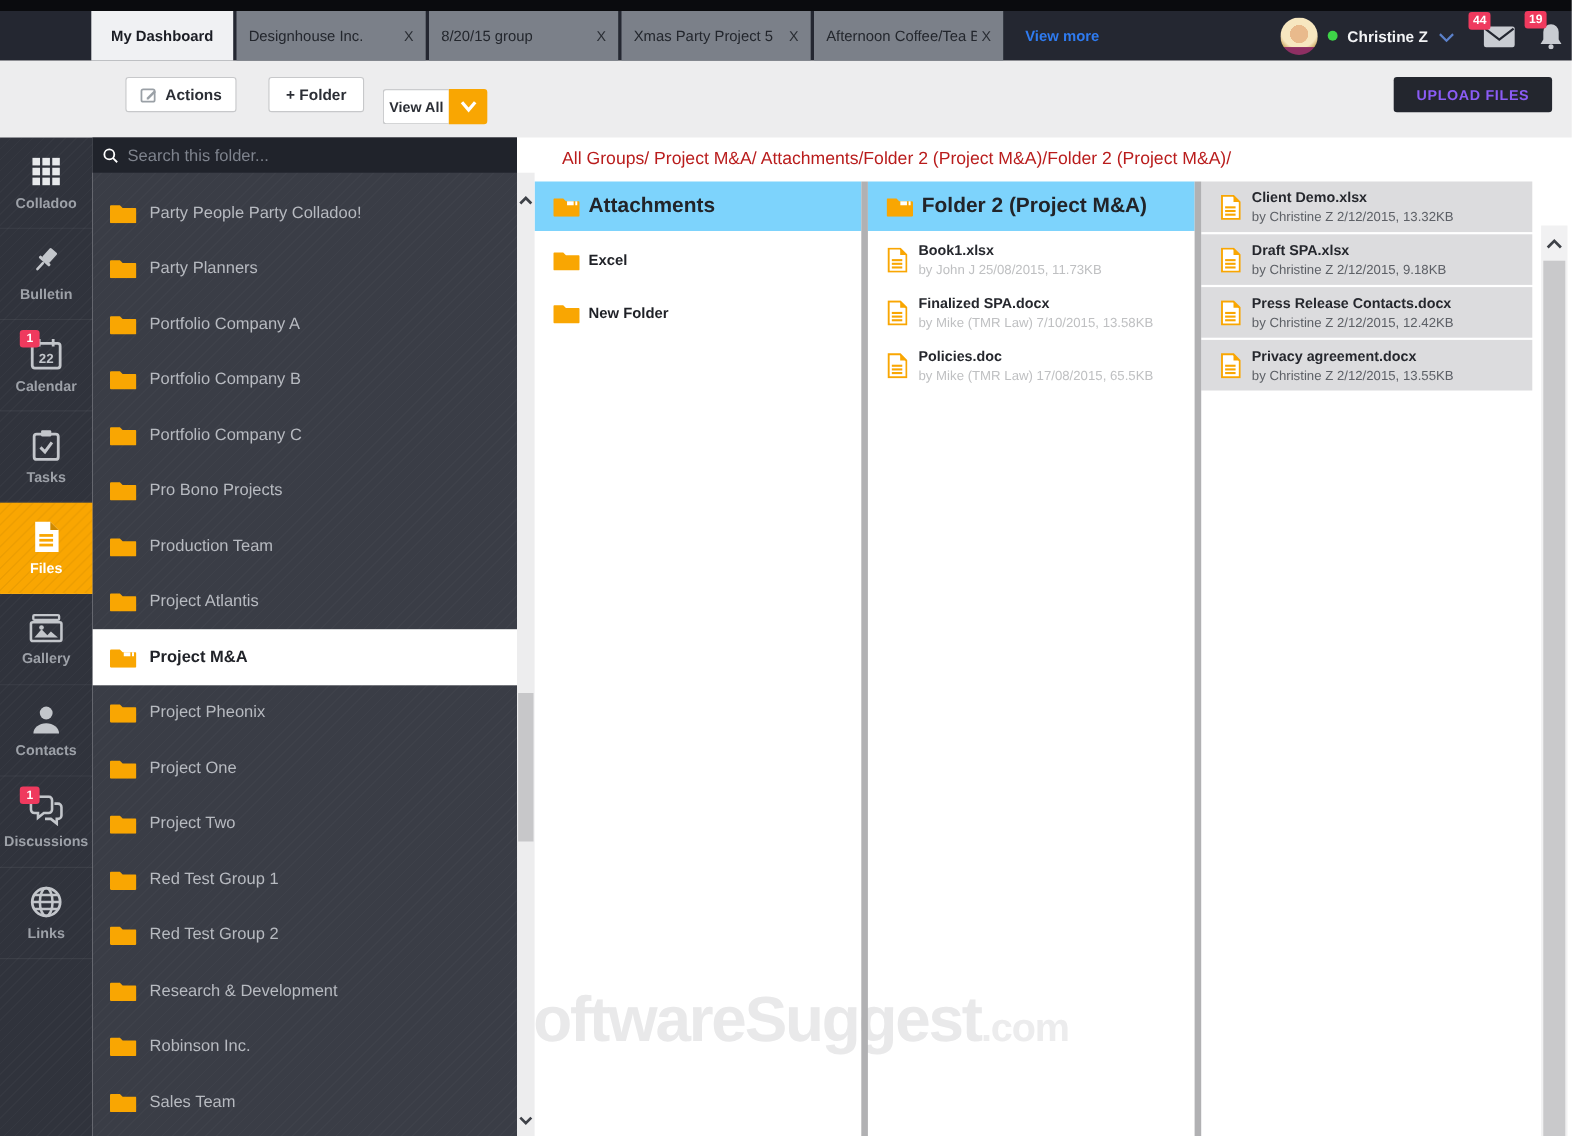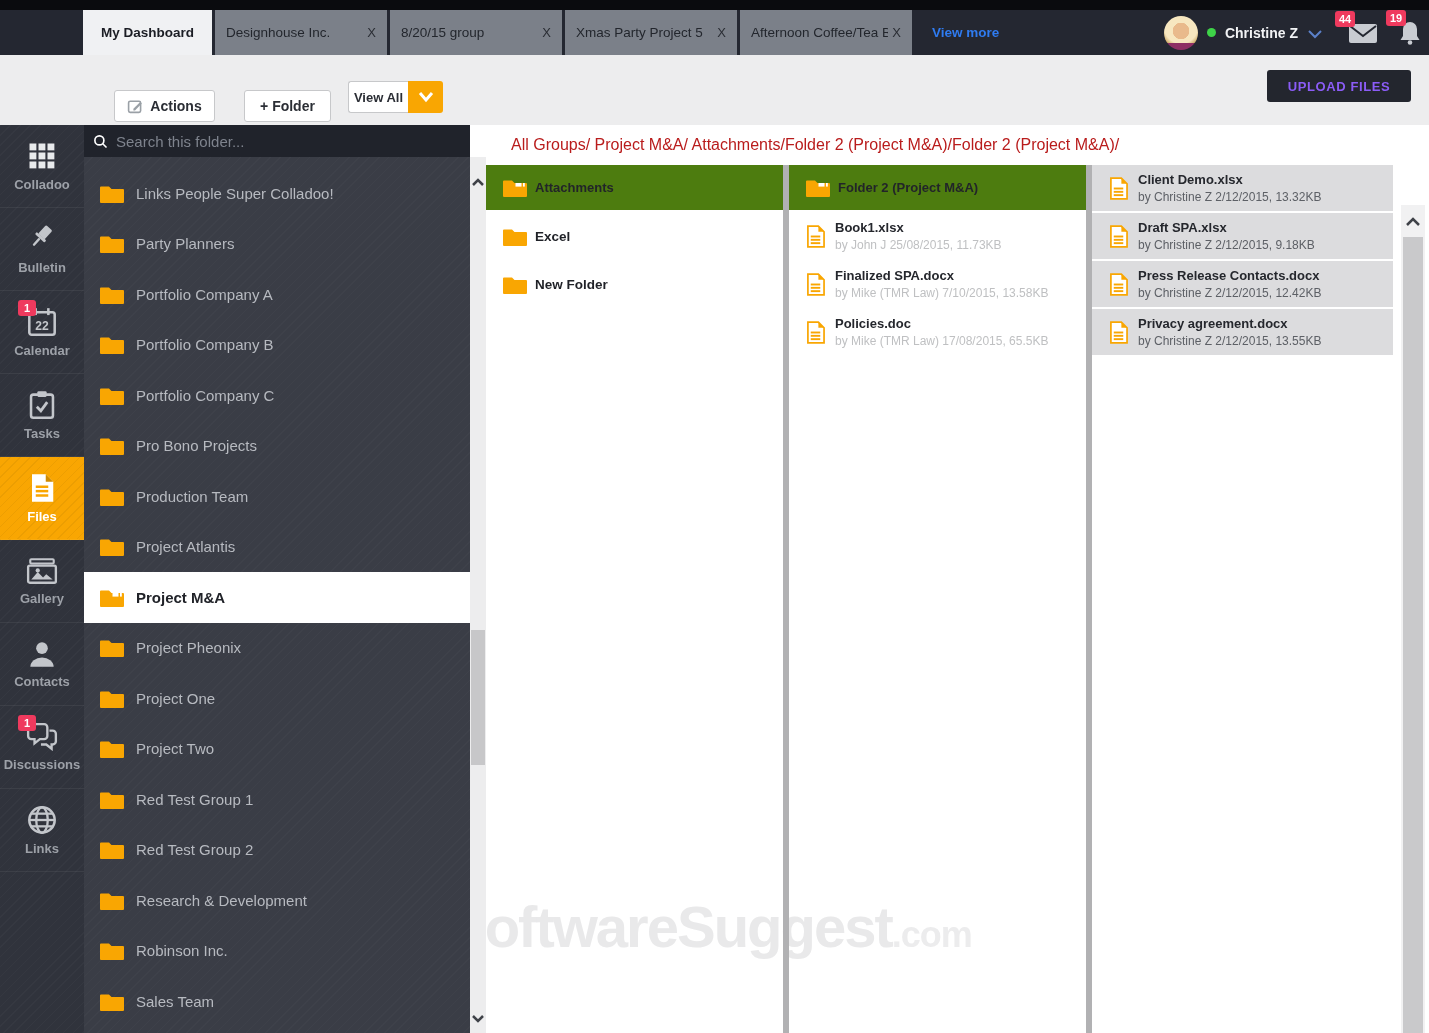--- a/index.html
+++ b/index.html
@@ -22,21 +22,21 @@
       linear-gradient(0deg, #8e2f63 0 20%, rgba(0,0,0,0) 21%),
       radial-gradient(circle at 50% 32%, #f7e7c0 0 58%, #cba55f 74%, #8d6a3a 100%);}
   .status-dot{width:9px;height:9px;border-radius:50%;background:#3ed348;display:inline-block;}
   .user-name{color:#f2f3f5;font-weight:bold;font-size:14px;}
   .name-chev{display:inline-flex;margin:3px 4px 0 0;}
   .icon-badge-wrap{position:relative;display:inline-flex;margin-left:12px;cursor:pointer;}
   .pill-badge{position:absolute;top:-11px;left:-13px;background:#ef3a5e;color:#fff;font-size:11px;font-weight:bold;padding:2px 4px;border-radius:3px;min-width:14px;text-align:center;line-height:12px;}
 
   
   .toolbar{position:absolute;left:0;top:55px;width:1429px;height:70px;background:#ededee;z-index:19;}
-  .btn{position:absolute;top:15px;height:32px;background:#fff;border:1px solid #c7c8ca;border-radius:3px;display:flex;align-items:center;justify-content:center;font-weight:bold;font-size:14px;color:#2b2e35;cursor:pointer;gap:7px;margin-top:20px;}
+  .btn{position:absolute;top:15px;height:32px;background:#fff;border:1px solid #c7c8ca;border-radius:3px;display:flex;align-items:center;justify-content:center;font-weight:bold;font-size:14px;color:#2b2e35;cursor:pointer;gap:7px;}
   .btn-actions{left:114px;width:101px;}
   .btn-folder{left:244px;width:87px;}
   .viewall-group{position:absolute;left:348px;top:26px;height:32px;display:flex;cursor:pointer;}
   .viewall-label{width:60px;background:#fff;border:1px solid #c7c8ca;border-right:none;border-radius:3px 0 0 3px;display:flex;align-items:center;justify-content:center;font-weight:bold;font-size:13px;color:#2b2e35;}
   .viewall-chev{width:35px;background:#f9a602;border-radius:0 3px 3px 0;display:flex;align-items:center;justify-content:center;}
   .btn-upload{position:absolute;left:1267px;top:15px;width:144px;height:32px;background:#23262e;color:#8b5cf6;font-weight:bold;font-size:13px;letter-spacing:.6px;border-radius:3px;display:flex;align-items:center;justify-content:center;cursor:pointer;}
 
   
   .sidebar{position:absolute;left:0;top:125px;width:84px;height:908px;background:#30333c;z-index:30;
     background-image:repeating-linear-gradient(135deg, rgba(255,255,255,.025) 0 1px, rgba(0,0,0,0) 1px 7px);}
@@ -67,21 +67,21 @@
   .main{position:absolute;left:486px;top:125px;width:943px;height:908px;background:#fff;}
   .breadcrumb{position:absolute;left:25px;top:0;height:40px;line-height:40px;font-size:16px;font-weight:normal;color:#b91c1c;z-index:3;cursor:pointer;}
   .cols-area{position:absolute;left:0;top:40px;width:943px;height:868px;}
   .col{position:absolute;top:0;height:868px;z-index:2;}
   .col0{left:0;width:297px;}
   .col1{left:303px;width:297px;}
   .col2{left:606px;width:301px;}
   .vsep{position:absolute;top:0;height:868px;width:6px;background:#b1b1b3;z-index:3;}
   .vsep1{left:297px;}
   .vsep2{left:600px;}
-  .col-header{height:45px;margin-bottom:3px;background:#4d7c0f;display:flex;align-items:center;padding-left:17px;gap:8px;font-size:13px;font-weight:bold;color:#222429;cursor:pointer;}
+  .col-header{height:45px;margin-bottom:3px;background:#7dd3fc;display:flex;align-items:center;padding-left:17px;gap:8px;font-size:19px;font-weight:bold;color:#222429;cursor:pointer;}
   .dir-row{height:46px;margin-bottom:2px;display:flex;align-items:center;padding-left:17px;gap:8px;font-size:13.5px;font-weight:bold;color:#1f2127;cursor:pointer;}
   .file-row{height:46px;margin-bottom:2px;display:flex;align-items:center;padding-left:17px;gap:10px;cursor:pointer;}
   .file-row.hl{background:#dcdcde;}
   .file-name{font-size:13px;font-weight:bold;color:#25272d;line-height:15px;}
   .file-meta{font-size:12px;margin-top:3px;color:#bfc0c2;}
   .file-row.hl .file-meta{color:#5d6066;}
 
   
   .main-scroll{position:absolute;left:915px;top:40px;width:24px;height:868px;background:#f1f1f2;z-index:3;}
   .ms-thumb{position:absolute;left:2px;top:32px;width:20px;height:800px;background:#c9c9cb;cursor:pointer;}
@@ -296,21 +296,21 @@
       </span>
       <input type="text" placeholder="Search this folder..." style="">
     </div>
     <div class="folder-list" id="folder-list">
         <div class="folder-row">
           <span class="svg-icon">
             <svg width="24" height="19" viewBox="0 0 24 19">
               <path d="M1 2.5h8l2.5 2.5H23a1 1 0 0 1 1 1V18a1 1 0 0 1-1 1H1a1 1 0 0 1-1-1V3.5a1 1 0 0 1 1-1z" fill="#f9a602"></path>
             </svg>
           </span>
-          <span>Links People Super Colladoo!</span>
+          <span>Party People Party Colladoo!</span>
         </div>
         <div class="folder-row">
           <span class="svg-icon">
             <svg width="24" height="19" viewBox="0 0 24 19">
               <path d="M1 2.5h8l2.5 2.5H23a1 1 0 0 1 1 1V18a1 1 0 0 1-1 1H1a1 1 0 0 1-1-1V3.5a1 1 0 0 1 1-1z" fill="#f9a602"></path>
             </svg>
           </span>
           <span>Party Planners</span>
         </div>
         <div class="folder-row">

